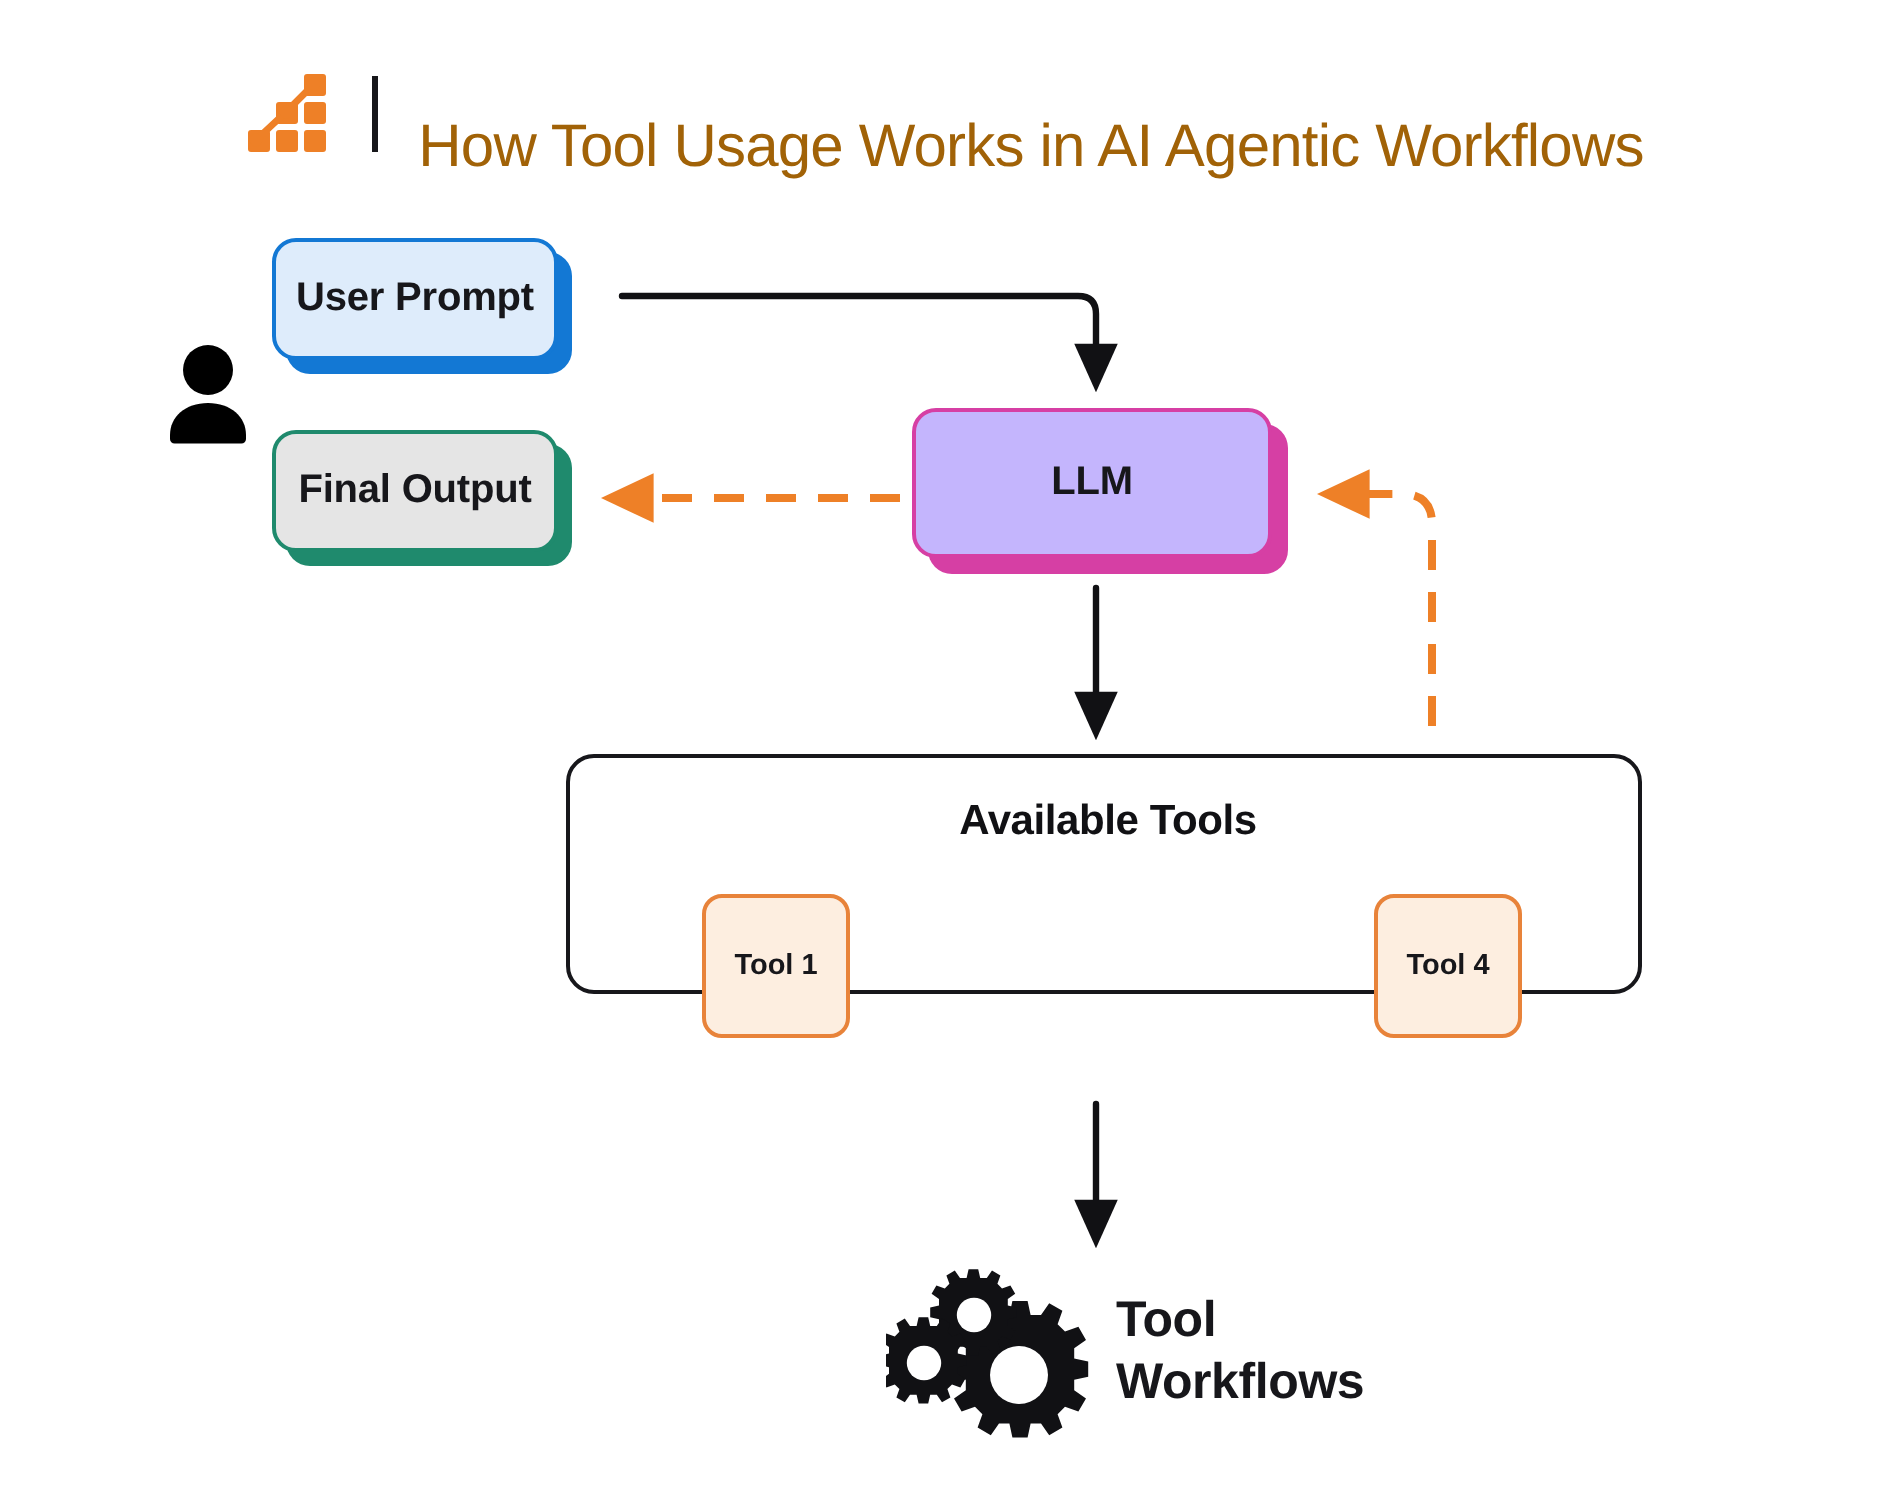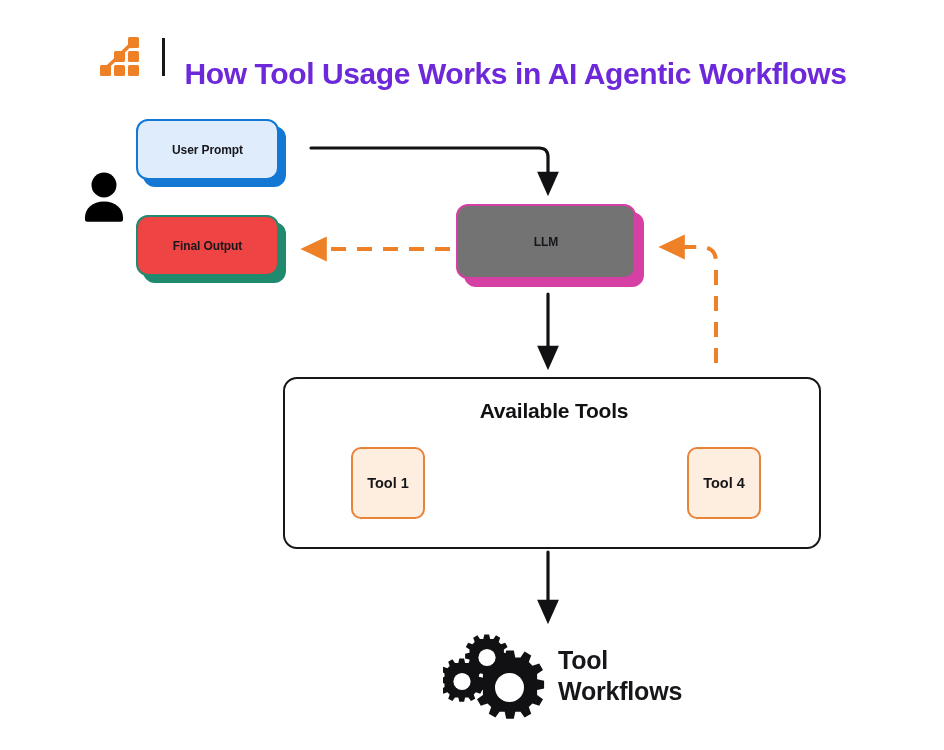--- a/index.html
+++ b/index.html
@@ -43,37 +43,37 @@
   }
   #header-divider {
     width: 3px;
     height: 38px;
     background: #17171b;
     flex: 0 0 auto;
     margin-right: 20px;
   }
   #page-title {
     font-size: 30px;
-    font-weight: bold;
+    font-weight: normal;
     letter-spacing: -0.4px;
-    color: #6d28d9;
+    color: #a16207;
     white-space: nowrap;
     line-height: 1;
     margin-top: 34px;
   }
 
   
   .node {
     position: absolute;
     box-sizing: border-box;
     display: flex;
     align-items: center;
     justify-content: center;
     border-radius: 12px;
-    font-size: 12px;
+    font-size: 20px;
     font-weight: bold;
     color: #17171b;
     letter-spacing: -0.1px;
   }
   .shadow-block {
     position: absolute;
     border-radius: 12px;
   }
 
   
@@ -87,40 +87,40 @@
     border: 2.5px solid #1378d4;
   }
 
   
   #final-output-shadow {
     left: 143px; top: 222px; width: 143px; height: 61px;
     background: #1f8a6d;
   }
   #final-output-box {
     left: 136px; top: 215px; width: 143px; height: 61px;
-    background: #ef4444;
+    background: #e5e5e5;
     border: 2.5px solid #1f8a6d;
   }
 
   
   #llm-shadow {
     left: 464px; top: 212px; width: 180px; height: 75px;
     background: #d63fa4;
   }
   #llm-box {
     left: 456px; top: 204px; width: 180px; height: 75px;
-    background: #737373;
+    background: #c4b5fd;
     border: 2.5px solid #d63fa4;
   }
 
   
   #tools-panel {
     position: absolute;
     left: 283px; top: 377px;
-    width: 538px; height: 172px;
+    width: 538px; height: 120px;
     box-sizing: border-box;
     border: 2.5px solid #17171b;
     border-radius: 14px;
     background: #ffffff;
   }
   #tools-title {
     position: absolute;
     left: 0; top: 20px;
     width: 538px;
     text-align: center;

